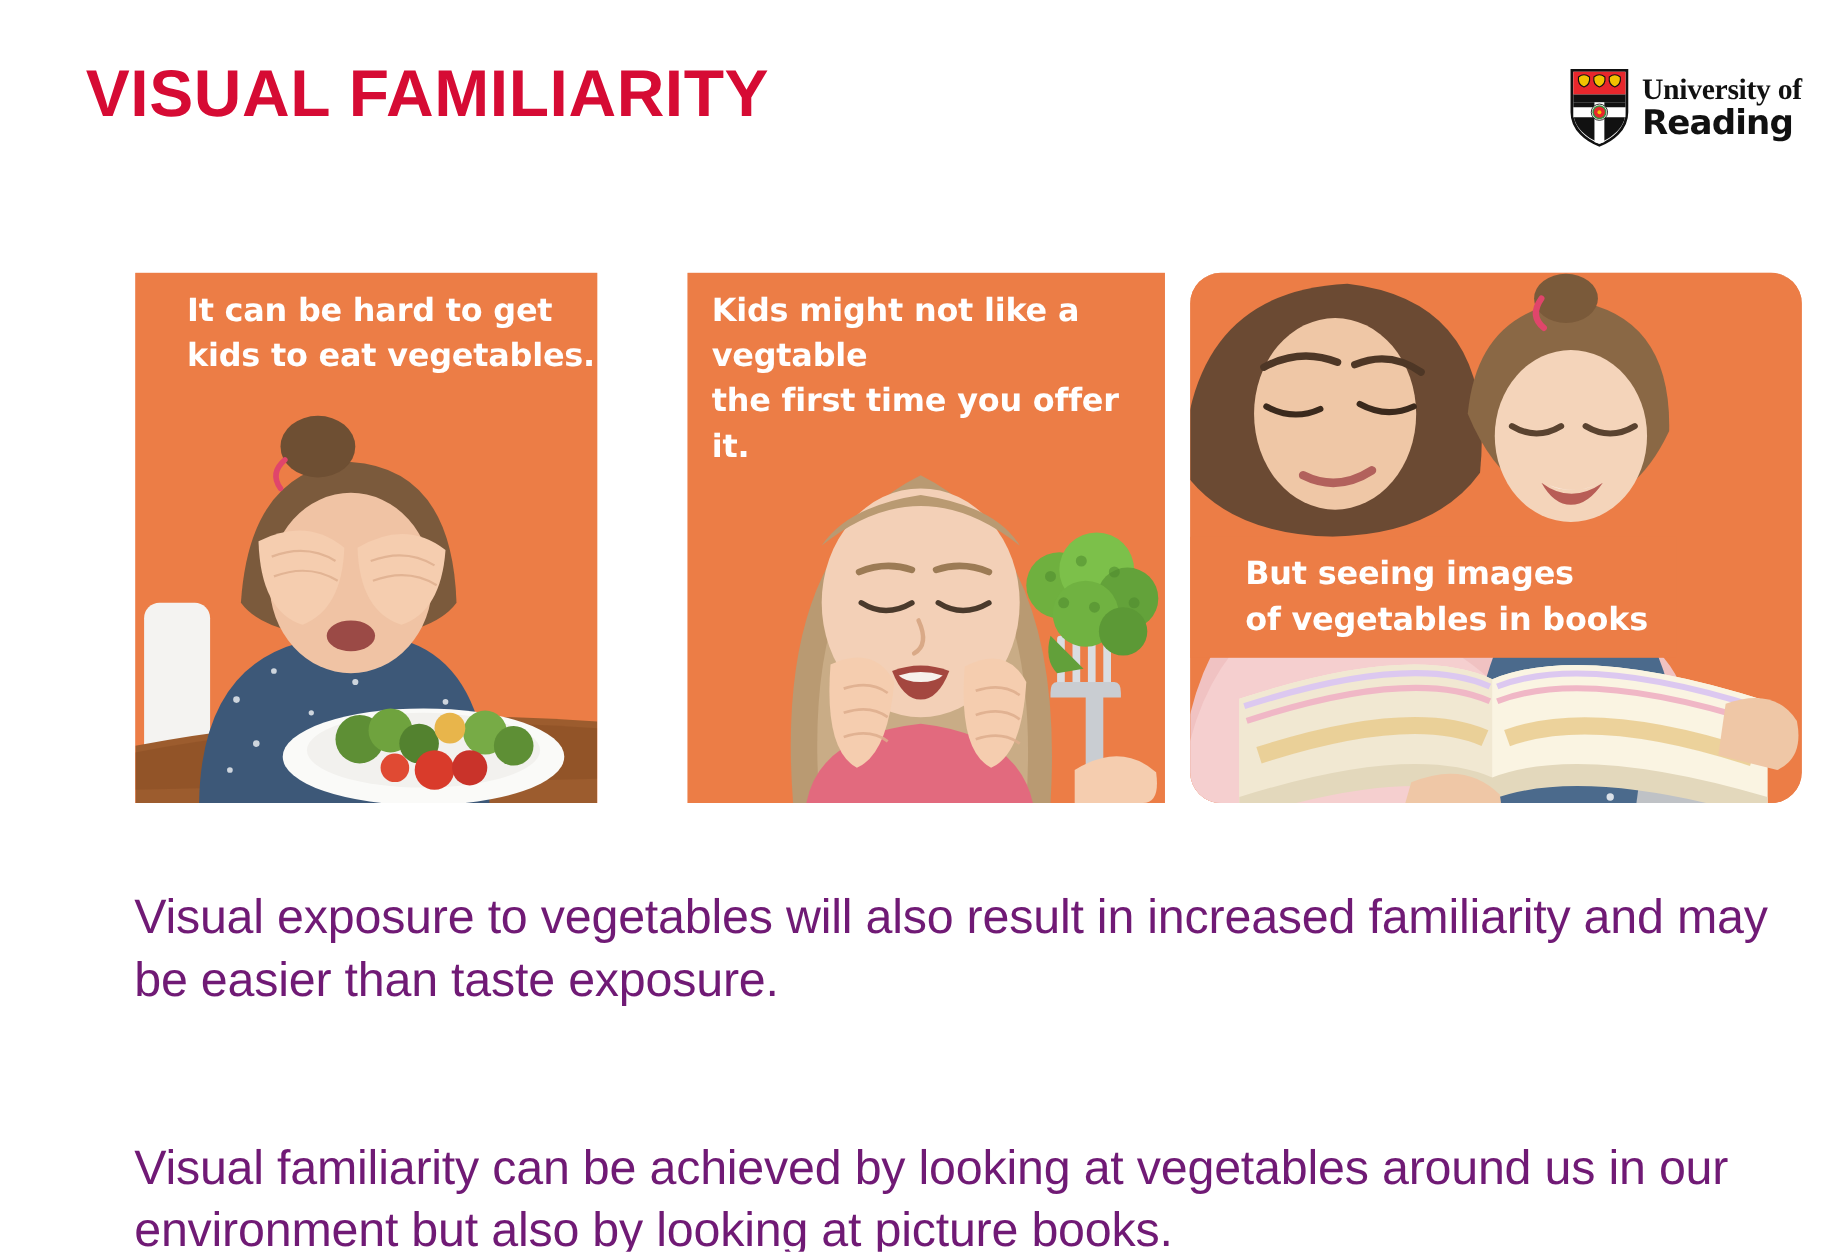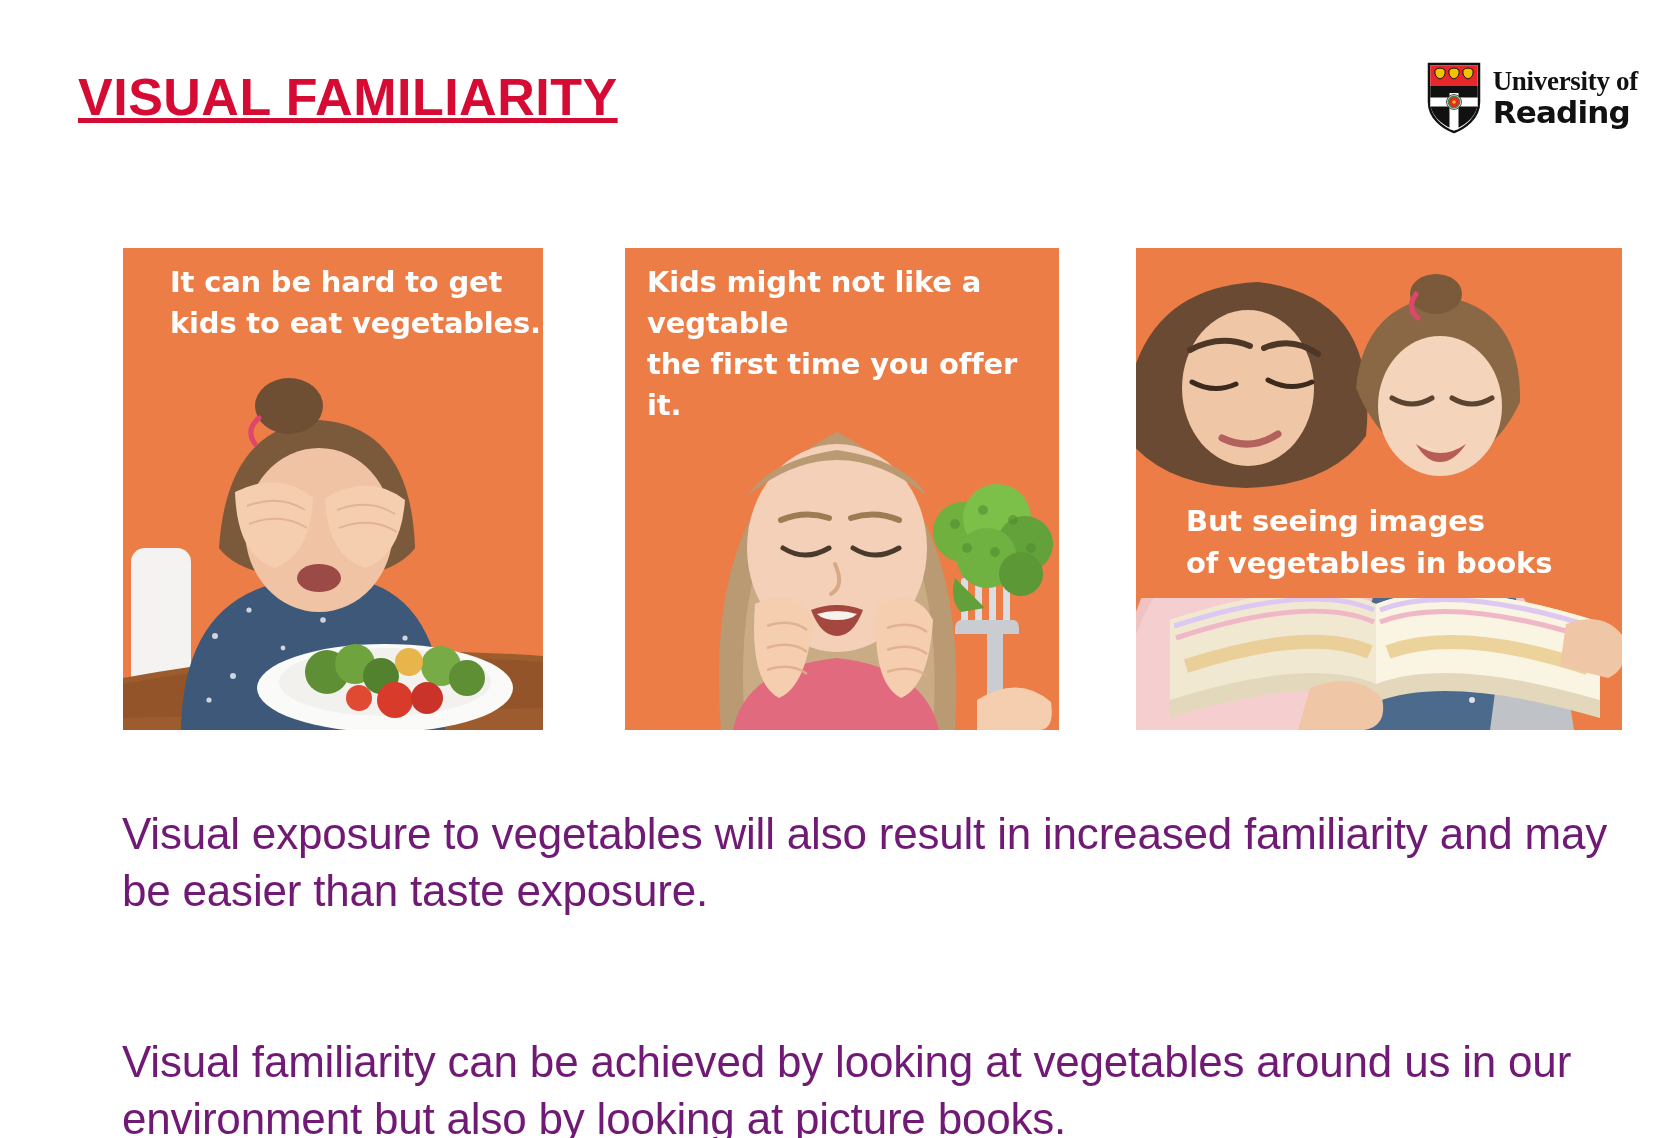--- a/index.html
+++ b/index.html
@@ -13,30 +13,29 @@
     position: relative;
     overflow: hidden;
     font-family: "Liberation Sans", sans-serif;
     -webkit-font-smoothing: antialiased;
   }
 
   
   #slide-title {
     position: absolute;
     left: 78px;
-    top: 56px;
+    top: 44px;
     font-family: "Liberation Sans", sans-serif;
     font-weight: bold;
-    font-size: 52px;
+    font-size: 60px;
     line-height: 82px;
     letter-spacing: 0.5px;
     color: #D60B34;
     white-space: nowrap;
     margin: 0;
-    text-decoration: underline;
   }
 
   
   #uor-logo {
     position: absolute;
     right: 36px;
     top: 58px;
     display: flex;
     align-items: center;
     gap: 12px;
@@ -75,21 +74,21 @@
   }
   .photo-panel {
     position: absolute;
     top: 0;
     height: 482px;
     overflow: hidden;
     background: #EC7D46;
   }
   #photo-panel-1 { left: 123px; width: 420px; }
   #photo-panel-2 { left: 625px; width: 434px; }
-  #photo-panel-3 { left: 1136px; width: 486px; background: #EC7D46; }
+  #photo-panel-3 { left: 1082px; width: 556px; background: #EC7D46; border-radius: 28px; }
   #photo-panel-3 .panel-topline {
     position: absolute;
     left: 0; top: 0; right: 0;
     height: 5px;
     background: #e7e7e7;
   }
 
   .panel-caption {
     position: absolute;
     color: #ffffff;

